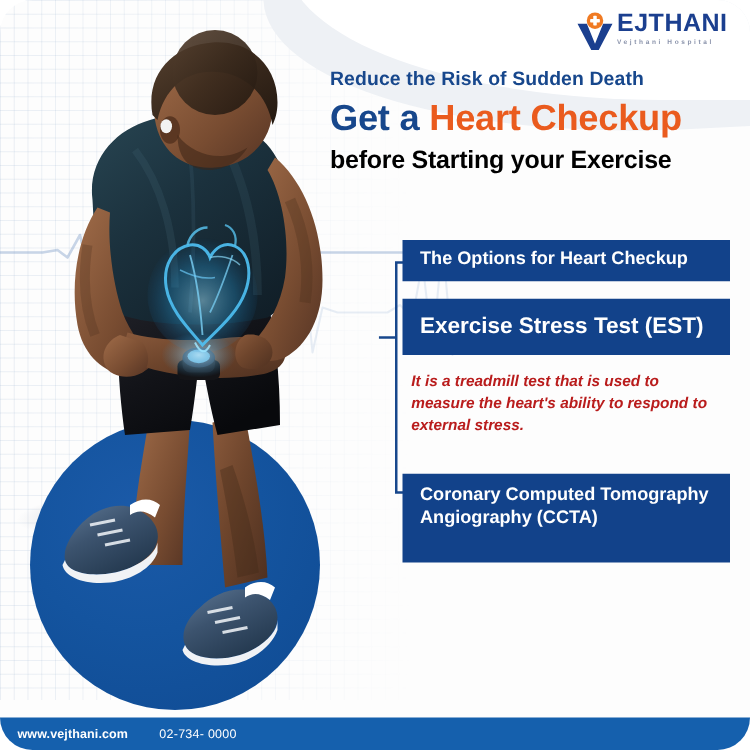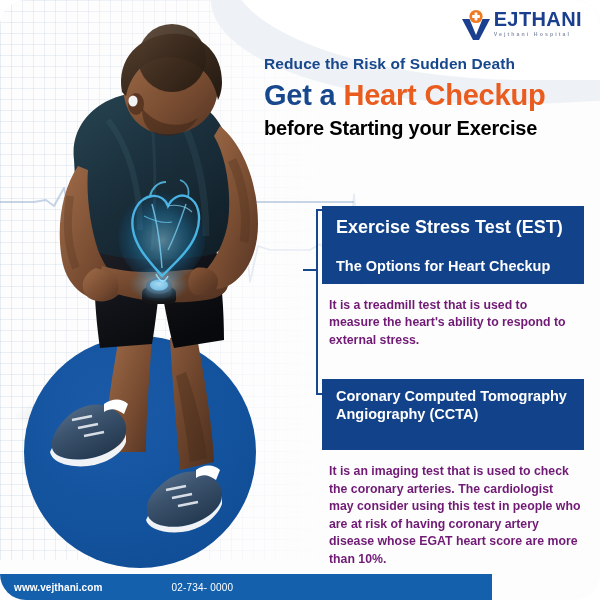--- a/index.html
+++ b/index.html
@@ -83,42 +83,42 @@
   .panel{position:absolute;left:322px;top:192px;width:262px;}
   .bar{
     background:#12428a;color:#ffffff;font-weight:bold;
     padding:7px 12px 8px 14px;box-sizing:border-box;
     line-height:1.22;
   }
   .bar-title{font-size:14.5px;}
   .bar-est{font-size:18px;padding:11px 12px 12px 14px;margin-top:14px;}
   .bar-ccta{font-size:14.5px;padding:9px 12px 27px 14px;}
   .copy{
-    color:#701a75;font-size:12.3px;font-weight:bold;line-height:1.42;
-    margin:13px 0 0 7px;width:252px;
+    color:#b91c1c;font-size:12.3px;font-weight:bold;line-height:1.42;
+    margin:13px 0 0 7px;width:252px;font-style:italic;
   }
   .gap-ccta{height:30px;}
 
   
   .logo{position:absolute;right:18px;top:9px;display:flex;align-items:flex-start;}
   .logo-mark{position:relative;width:34px;height:32px;}
   .logo-text{margin-left:1px;}
   .logo-word{
     font-size:20px;font-weight:bold;color:#1b3f8f;letter-spacing:.4px;
     line-height:1;
   }
   .logo-sub{
     font-size:5.2px;color:#8a93ab;letter-spacing:2.1px;margin-top:2px;
     font-weight:bold;
   }
 
   
   .footer{
-    position:absolute;left:0;bottom:0;width:492px;height:26px;
-    background:#1560ad;display:flex;align-items:center;gap:44px;
+    position:absolute;left:0;bottom:0;width:600px;height:26px;
+    background:#1560ad;display:flex;align-items:center;
   }
   .footer .site{color:#fff;font-size:10px;font-weight:bold;margin-left:14px;letter-spacing:.1px;}
   .footer .tel{color:#fff;font-size:10px;margin-left:25px;letter-spacing:.2px;}
 </style>
 </head>
 <body>
 
 <div id="poster">
 
   <div class="ecg-grid"></div>
@@ -291,29 +291,28 @@
     <p class="h2">before Starting your Exercise</p>
   </div>
 
   <svg class="bracket" viewBox="0 0 36 212">
     <path d="M36,14 L14,14 L14,198 L36,198" fill="none" stroke="#17478c" stroke-width="2"></path>
     <path d="M14,74 L0,74" fill="none" stroke="#17478c" stroke-width="2"></path>
     <path d="M14,14 L0,14" fill="none" stroke="#17478c" stroke-width="2" opacity="0"></path>
   </svg>
 
   <div class="panel">
+    <div class="bar bar-title">The Options for Heart Checkup</div>
+
     <div class="bar bar-est">Exercise Stress Test (EST)</div>
-
-    <div class="bar bar-title">The Options for Heart Checkup</div>
     <p class="copy">It is a treadmill test that is used to measure the heart's ability to respond to external stress.</p>
 
     <div class="gap-ccta"></div>
 
     <div class="bar bar-ccta">Coronary Computed Tomography Angiography (CCTA)</div>
-    <p class="copy">It is an imaging test that is used to check the coronary arteries. The cardiologist may consider using this test in people who are at risk of having coronary artery disease whose EGAT heart score are more than 10%.</p>
   </div>
 
   <div class="footer">
     <span class="site">www.vejthani.com</span>
     <span class="tel">02-734- 0000</span>
   </div>
 
 </div>
 
 </body></html>

